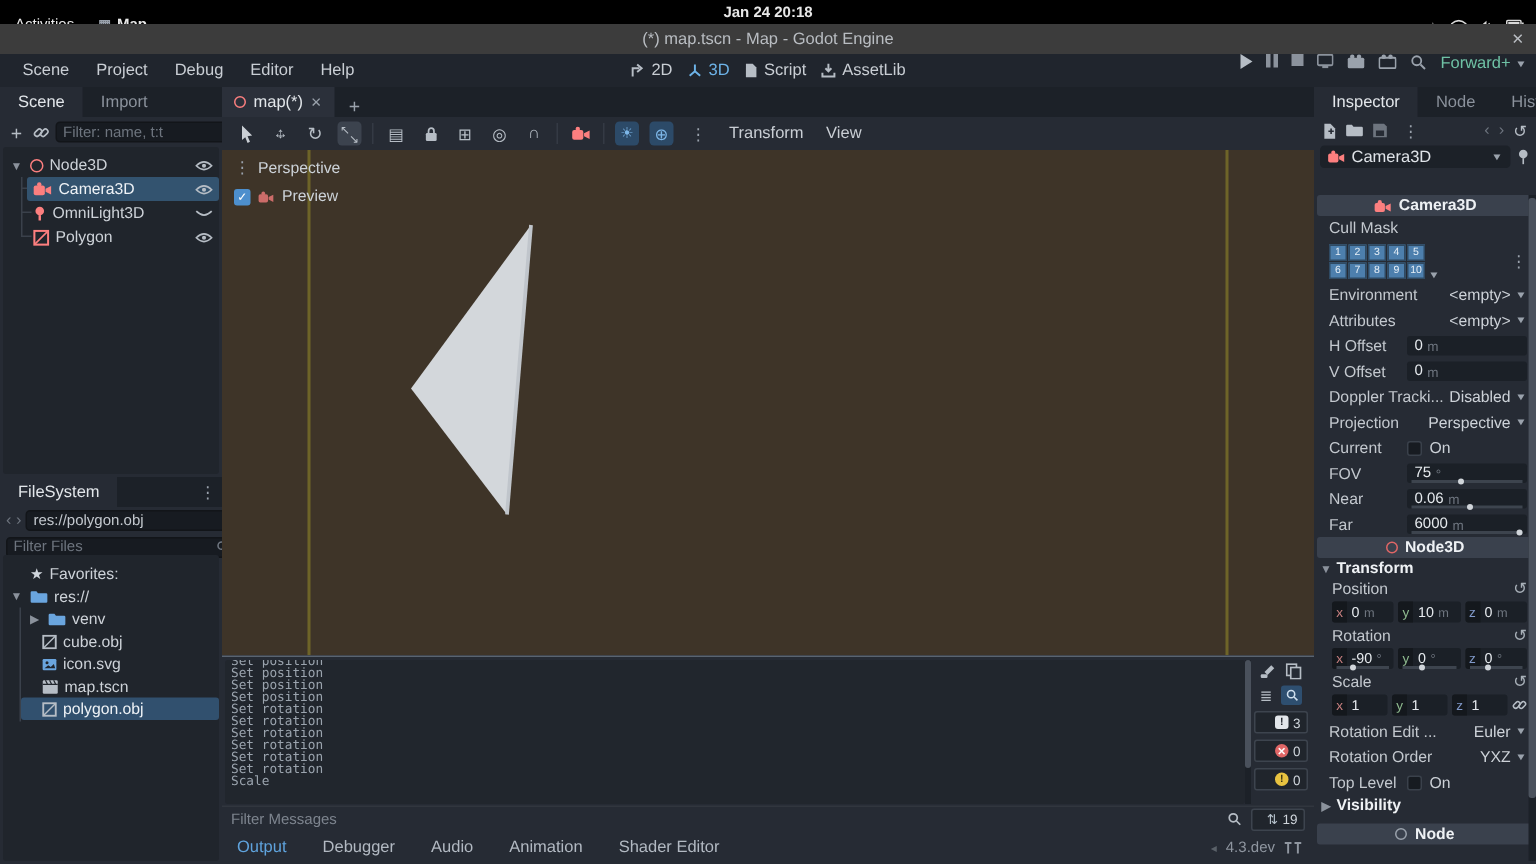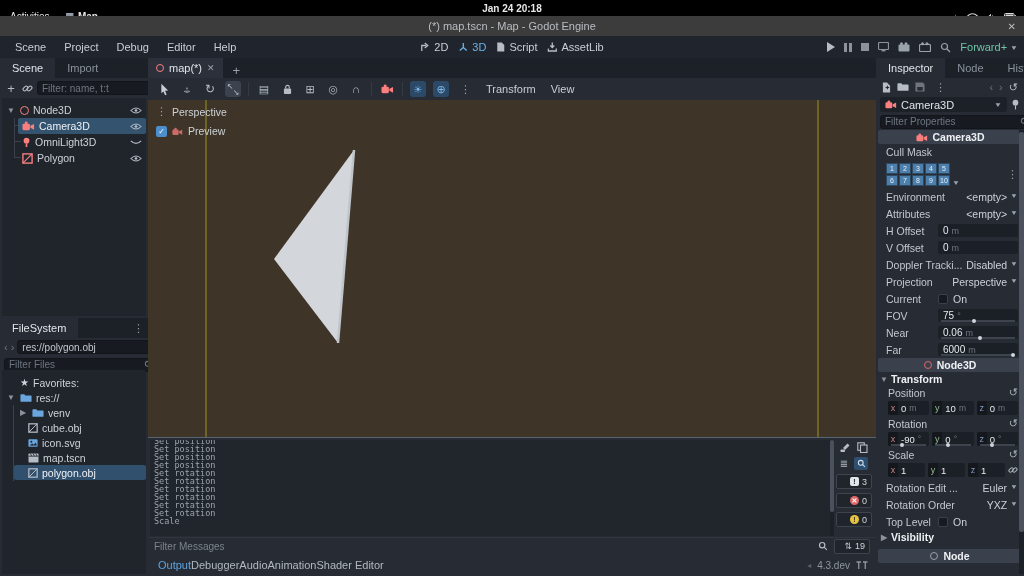--- a/index.html
+++ b/index.html
@@ -21,21 +21,21 @@
 #title-bar{left:0;top:16px;width:1024px;height:20px;background:#3c3c3c;display:flex;align-items:center;justify-content:center;color:#b9bdc2;font-size:11px}
 #title-bar .close{position:absolute;right:8px;color:#b9bdc2;font-size:10px}
 
 
 #menu-bar{left:0;top:36px;width:1024px;height:22px;background:#20252d;display:flex;align-items:center}
 #menu-bar .menus{display:flex;align-items:center;padding-left:6px}
 #menu-bar .menu{padding:0 9px;color:#c9ced4}
 #workspaces{position:absolute;left:50%;top:0;transform:translateX(-50%);height:22px;display:flex;align-items:center;gap:10px}
 .ws{display:flex;align-items:center;gap:4px;color:#c9ced4}
 .ws.active{color:#6db3e8}
-#run-controls{position:absolute;right:6px;top:0;height:22px;display:flex;align-items:center;gap:9px}
+#run-controls{position:absolute;right:6px;top:0;height:22px;display:flex;align-items:flex-start;gap:9px}
 .play-tri{width:0;height:0;border-left:8px solid #b6bdc5;border-top:5px solid transparent;border-bottom:5px solid transparent}
 .pause-bars{display:flex;gap:2px}
 .pause-bars i{width:3px;height:9px;background:#8b929c}
 .stop-sq{width:8px;height:8px;background:#8b929c}
 .renderer{color:#6fc2a5;display:flex;align-items:center;gap:3px}
 .chev{font-size:8px;color:#9aa2ac;transform:scaleY(.8)}
 
 
 .dock-tabbar{height:20px;background:#1c2128;display:flex;align-items:flex-end}
 .dock-tab{height:20px;display:flex;align-items:center;padding:0 12px;color:#8b929c}
@@ -93,21 +93,21 @@
 #log-scroll .thumb{position:absolute;left:0;width:4px;top:0;height:75%;background:#4a515c;border-radius:2px}
 #log-side{position:absolute;right:2px;top:4px;width:40px;display:flex;flex-direction:column;gap:4px;align-items:center}
 .side-icons{display:flex;gap:6px;color:#b6bdc5}
 .badge{width:36px;height:15px;border:1px solid #3d444e;background:#20252c;border-radius:2px;display:flex;align-items:center;justify-content:flex-end;gap:3px;padding:0 4px;color:#cfd5db;font-size:9px}
 .bic-msg{width:9px;height:9px;background:#e2e6ea;border-radius:2px;color:#20252c;font-size:7px;font-weight:bold;display:inline-flex;align-items:center;justify-content:center}
 .bic-err{width:9px;height:9px;background:#e06666;border-radius:50%;color:#fff;font-size:7px;font-weight:bold;display:inline-flex;align-items:center;justify-content:center}
 .bic-warn{width:9px;height:9px;background:#e8c340;border-radius:50%;color:#3a3313;font-size:7px;font-weight:bold;display:inline-flex;align-items:center;justify-content:center}
 #filter-row{position:absolute;left:0;right:0;bottom:22px;height:17px;border-top:1px solid #31363e;display:flex;align-items:center;padding:0 6px;gap:6px}
 #filter-row input{flex:1;background:transparent;border:0;color:#c3c8ce;font-size:10px}
 #filter-row input::placeholder{color:#7d848e}
-#status-row{position:absolute;left:0;right:0;bottom:0;height:22px;display:flex;align-items:center;padding:0 10px;gap:0}
+#status-row{position:absolute;left:0;right:0;bottom:0;height:22px;display:flex;align-items:center;padding:0 10px;gap:24px}
 #status-row .btab{color:#b2b9c2}
 #status-row .btab.active{color:#5fa3dd}
 #status-right{position:absolute;right:8px;display:flex;align-items:center;gap:6px;color:#8f96a0;font-size:10px}
 
 
 #inspector{left:876px;top:58px;width:148px;height:518px;background:#262b34}
 #insp-toolbar{height:18px;display:flex;align-items:center;gap:6px;padding:0 6px;color:#b6bdc5}
 #node-row{height:17px;display:flex;align-items:center;gap:4px;padding:0 4px}
 #node-btn{flex:1;height:15px;background:#1c2128;border-radius:3px;display:flex;align-items:center;gap:4px;padding:0 5px;color:#dfe3e8}
 #insp-filter{height:17px;display:flex;align-items:center;gap:4px;padding:0 4px}
@@ -691,32 +691,20 @@
       <span style="flex:1">Camera3D</span>
       <span class="chev">▼</span>
     </span>
     <span class="ic icon-gray">
       <svg width="9" height="11" viewBox="0 0 10 12">
           <circle cx="5" cy="4" r="3.2" fill="currentColor"></circle>
           <rect x="4.4" y="7" width="1.2" height="4.5" fill="currentColor"></rect>
         </svg>
     </span>
   </div>
-  <div id="insp-filter">
-    <span class="inputbox" style="flex:1">
-      <input placeholder="Filter Properties" style="">
-      <span class="ic icon-dim">
-        <svg width="9" height="9" viewBox="0 0 12 12">
-            <circle cx="5" cy="5" r="3.2" fill="none" stroke="currentColor" stroke-width="1.4"></circle>
-            <line x1="7.6" y1="7.6" x2="10.6" y2="10.6" stroke="currentColor" stroke-width="1.4"></line>
-          </svg>
-      </span>
-    </span>
-
-  </div>
   <div id="insp-body">
     <div class="cat">
       <span class="ic icon-pink">
         <svg width="12" height="9" viewBox="0 0 14 10">
             <rect x="0.5" y="2.5" width="8" height="7" rx="1.5" fill="currentColor"></rect>
             <circle cx="4.5" cy="1.8" r="1.6" fill="currentColor"></circle>
             <path d="M9 4.8 L13 2.8 V9 L9 7Z" fill="currentColor"></path>
           </svg>
       </span>
       <span>Camera3D</span>

